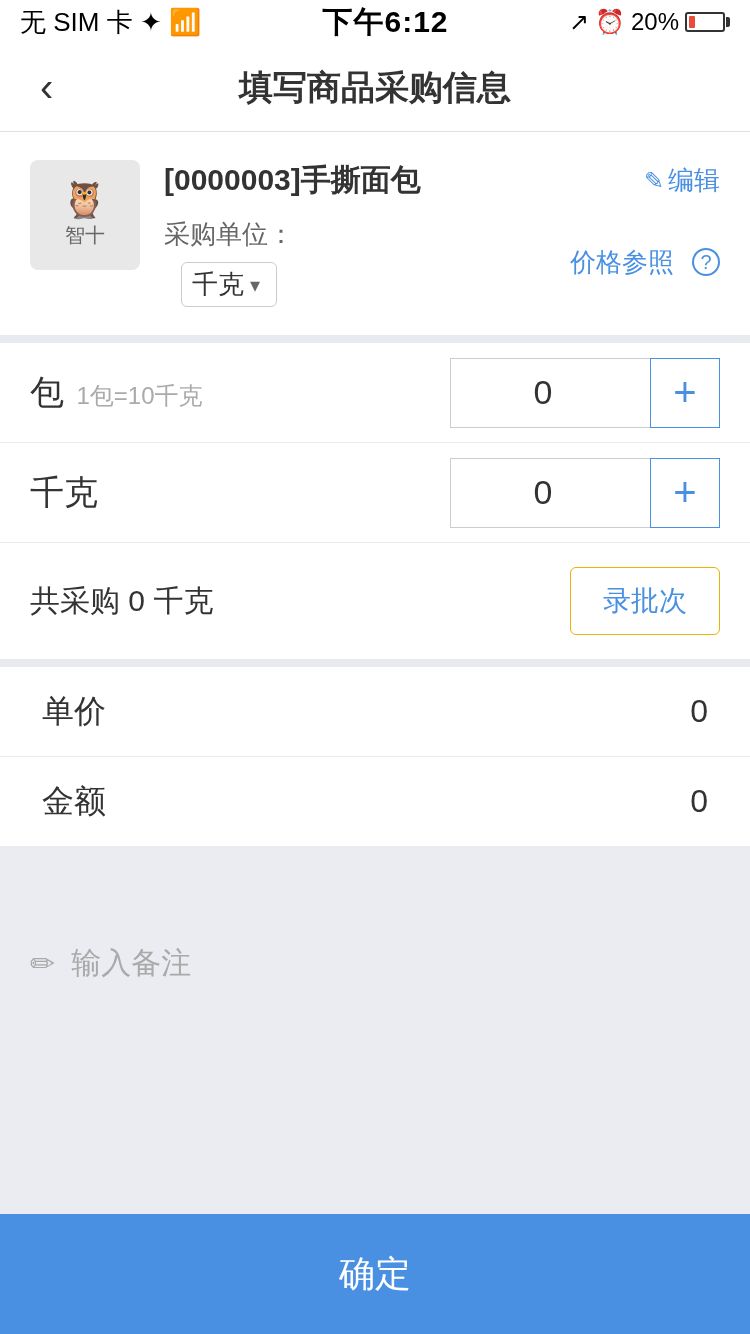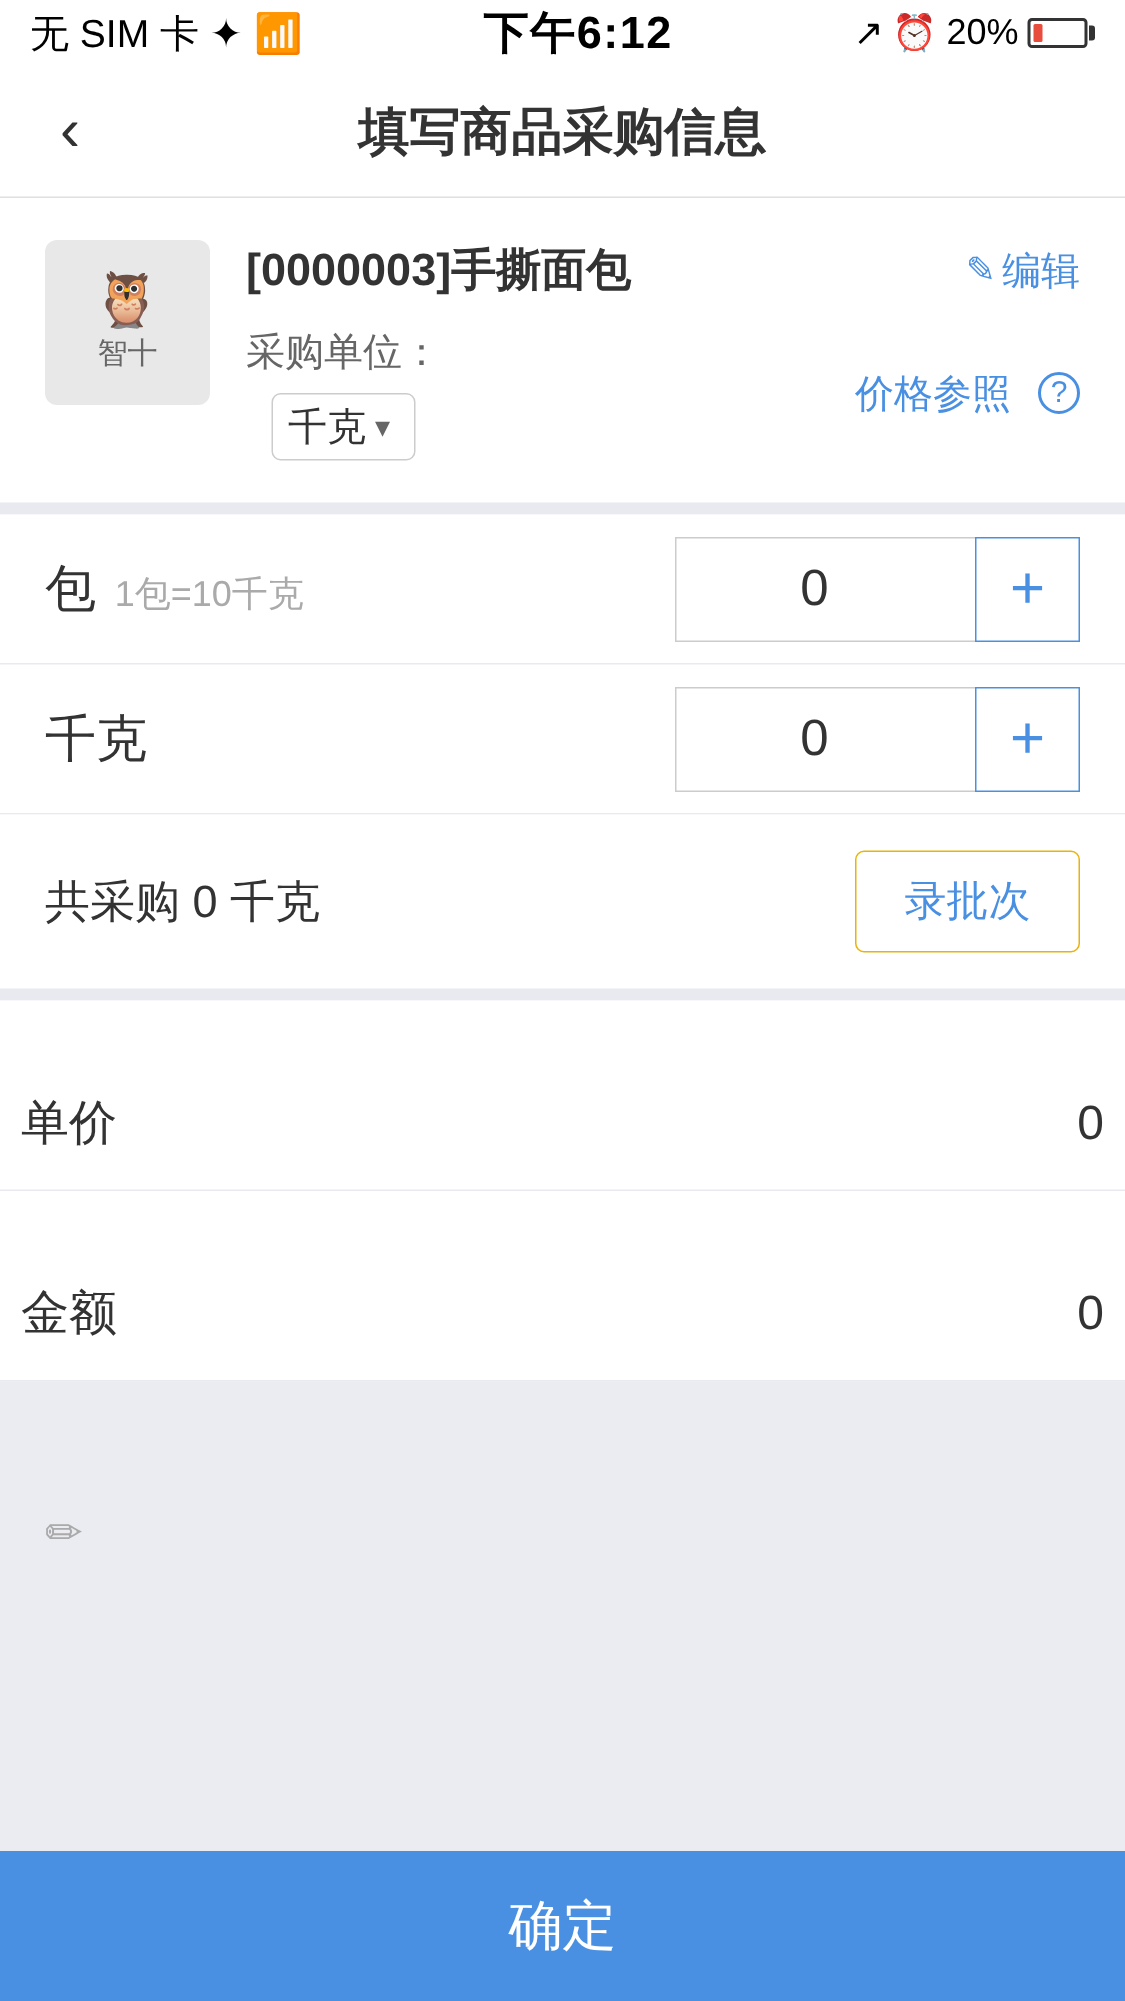--- a/index.html
+++ b/index.html
@@ -276,24 +276,23 @@
 
     
     .price-section {
       background: #fff;
       margin-top: 0;
     }
     .price-row {
       display: flex;
       align-items: center;
       justify-content: space-between;
-      padding: 0 14px;
+      padding: 0 42px;
       height: 90px;
       border-bottom: 1px solid #e8eaf0;
-      margin-top: 37px;
     }
     .price-label {
       font-size: 32px;
       color: #333;
     }
     .price-value {
       font-size: 32px;
       color: #333;
     }
 
@@ -318,21 +317,21 @@
 
     
     .spacer {
       flex: 1;
       background: #eaecf2;
     }
 
     
     .confirm-btn {
       width: 100%;
-      height: 100px;
+      height: 120px;
       background: #4a90e2;
       color: #fff;
       font-size: 36px;
       font-weight: 500;
       border: none;
       cursor: pointer;
       display: flex;
       align-items: center;
       justify-content: center;
       flex-shrink: 0;
@@ -433,17 +432,18 @@
     <span class="price-value">0</span>
   </div>
   <div class="price-row">
     <span class="price-label">金额</span>
     <span class="price-value">0</span>
   </div>
 </div>
 
 <div class="remark-section">
   <span class="remark-icon">✏</span>
+  <span class="remark-placeholder">输入备注</span>
 </div>
 
 <div class="spacer"></div>
 
 <button class="confirm-btn">确定</button>
 
 </body></html>

